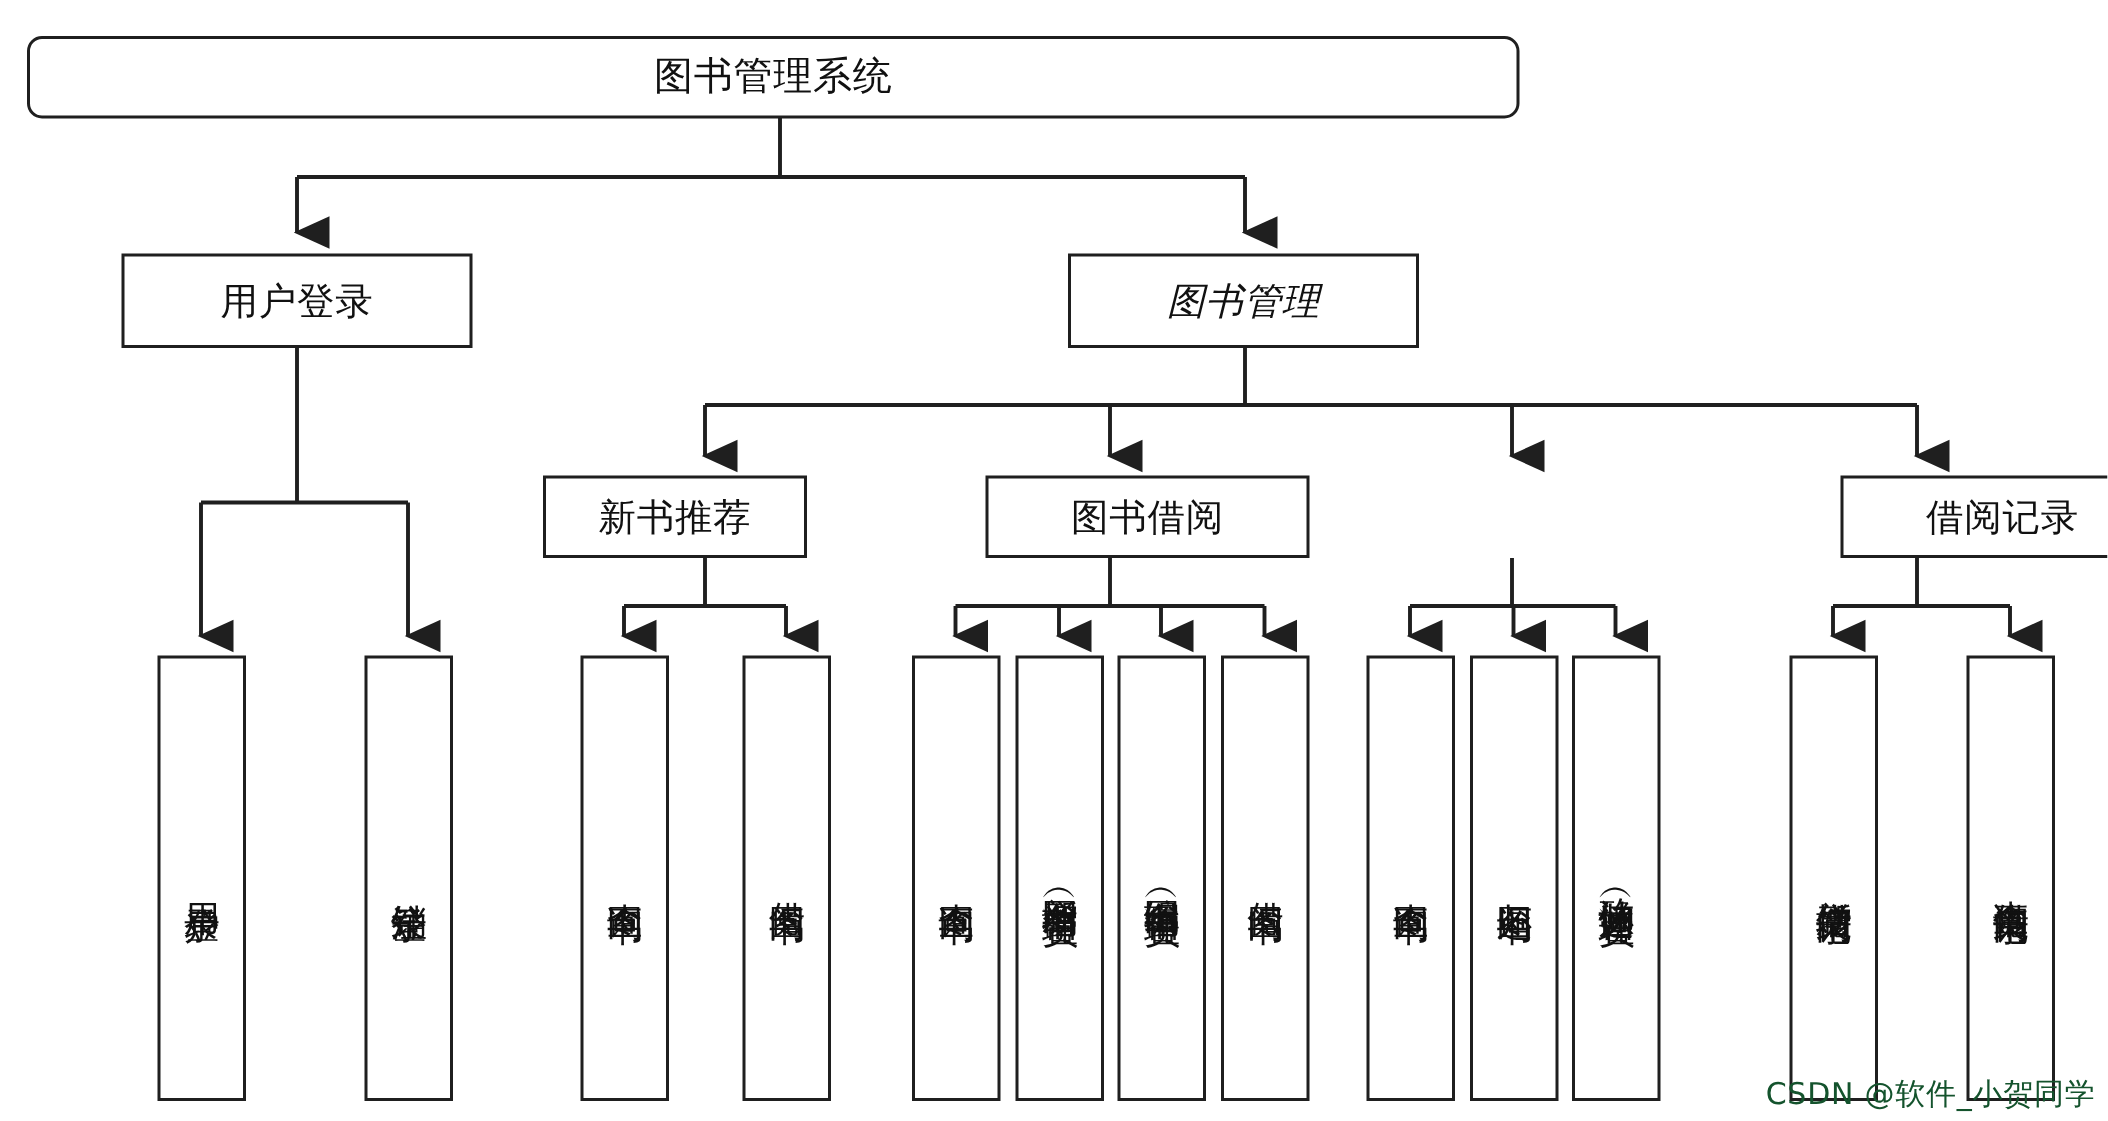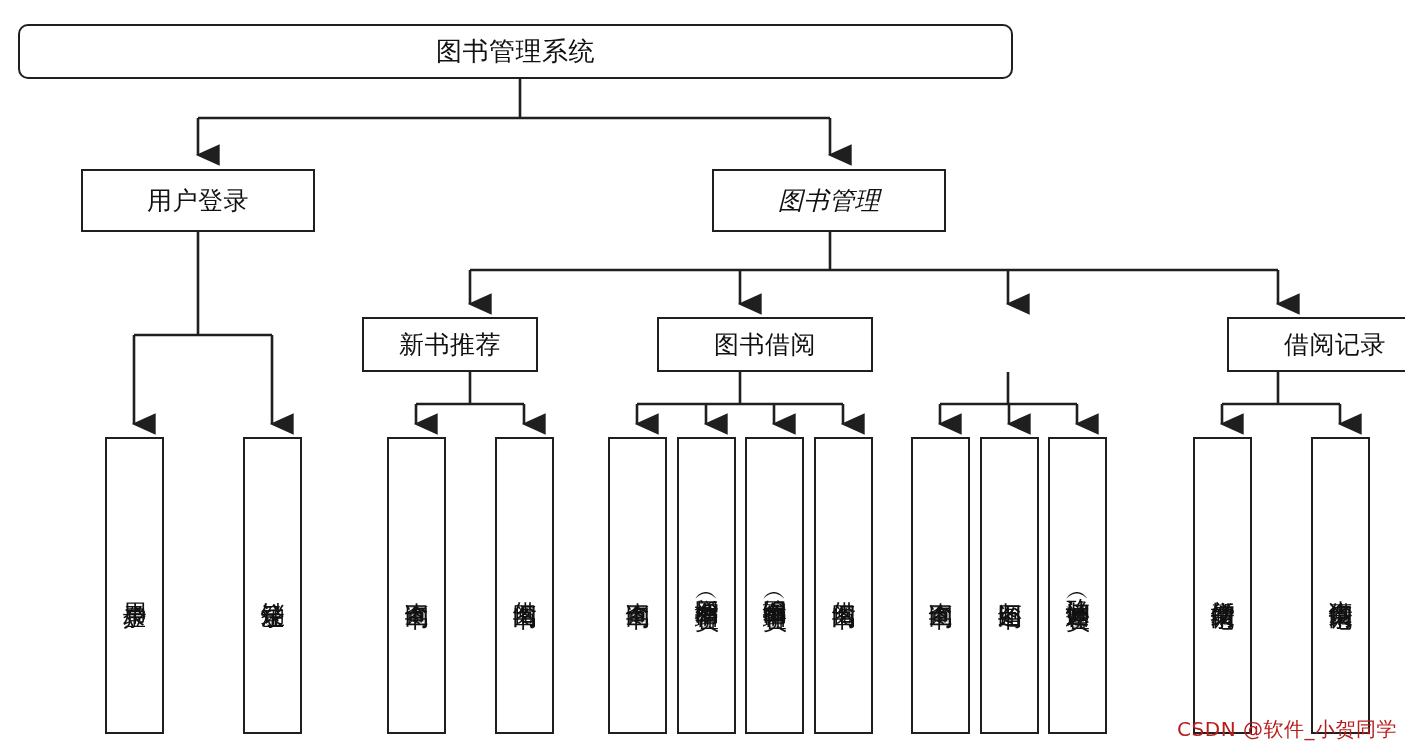--- a/index.html
+++ b/index.html
@@ -68,21 +68,21 @@
     max-height: 280px;
   }
   .node.vert.tall .node-label {
     max-height: 288px;
   }
   #watermark {
     position: absolute;
     right: 8px;
     bottom: 4px;
     font-size: 20px;
-    color: #b91c1c;
+    color: #14532d;
     white-space: nowrap;
     z-index: 6;
     letter-spacing: 0.5px;
   }
 </style>
 </head>
 <body>
 
 <div id="diagram-root">
 

